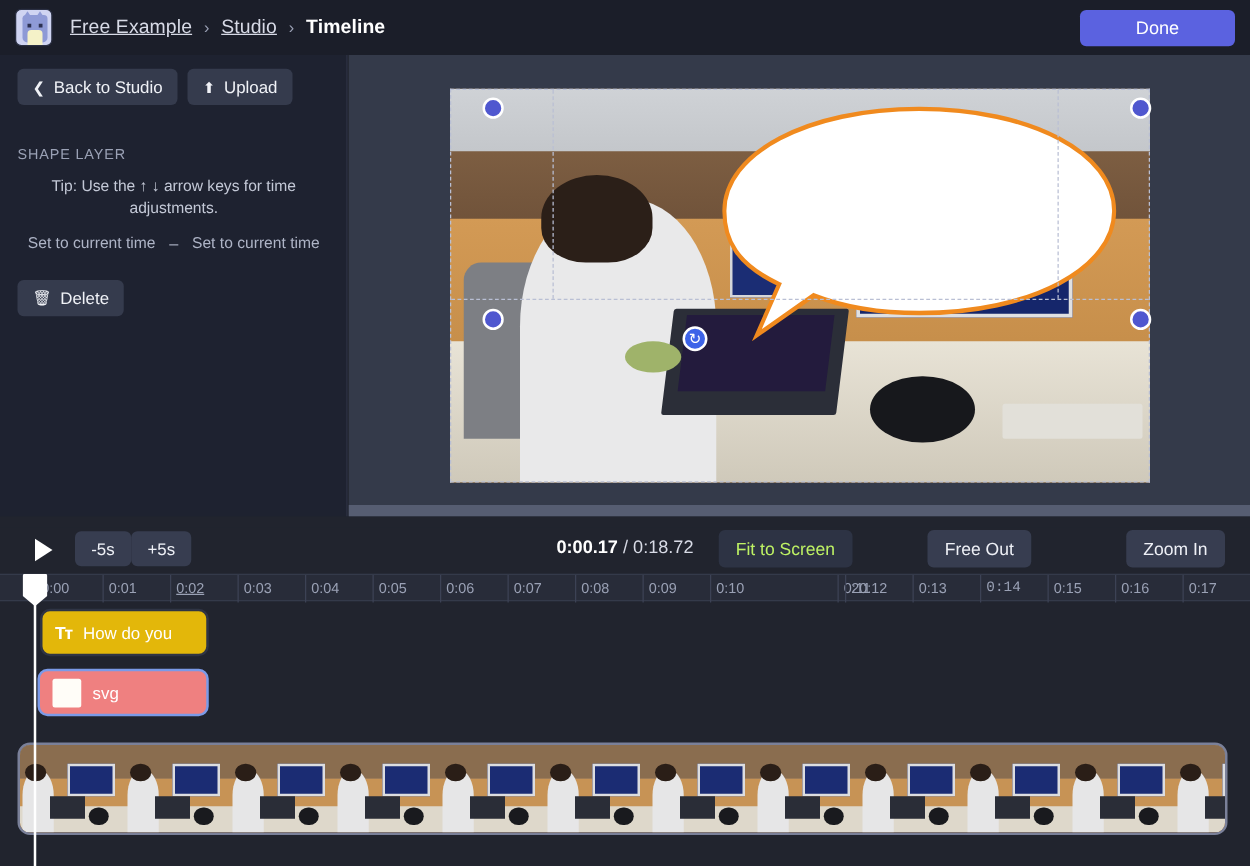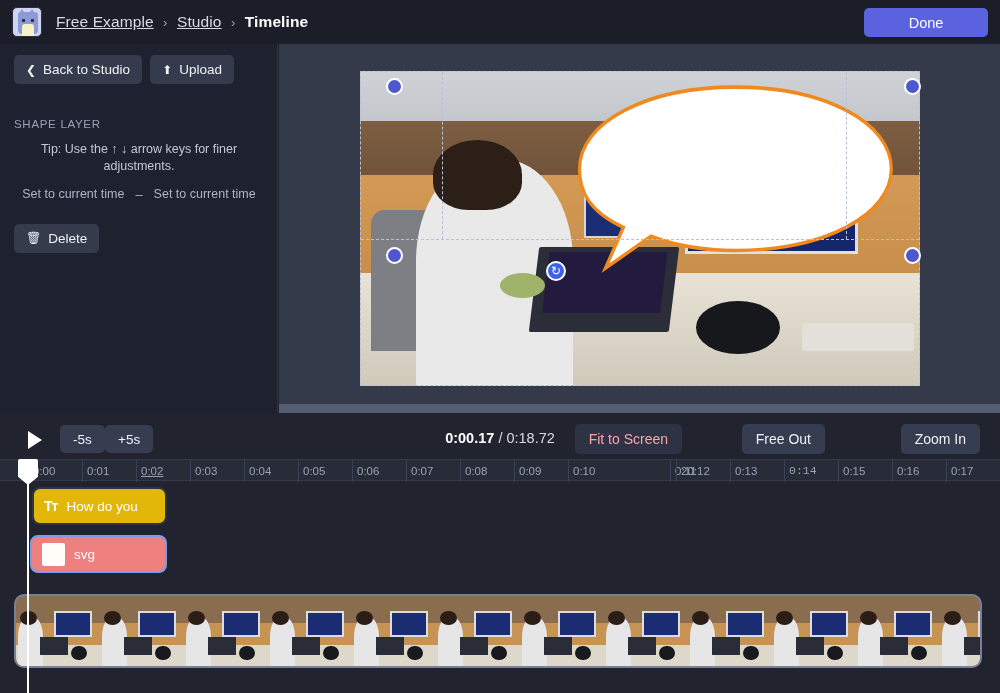--- a/index.html
+++ b/index.html
@@ -189,21 +189,21 @@
   .time-display {
     position: absolute; left: 0; top: 8px; width: 1000px; text-align: center;
     font-size: 14.5px; color: #d8dbe6;
   }
   .time-display b { color: #ffffff; }
   .zoom-btn {
     position: absolute; top: 2px; height: 30px; padding: 0 14px;
     background: #373d50; color: #eef0f6; border: none; border-radius: 5px;
     font-size: 14px; font-family: inherit; cursor: pointer;
   }
-  .zoom-btn.disabled { color: #fca5a5; background: #2d3344; cursor: default; }
+  .zoom-btn.disabled { color: #bef264; background: #2d3344; cursor: default; }
   .btn-fit { right: 318px; }
   .btn-zout { right: 175px; }
   .btn-zin { right: 20px; }
 
   .ruler {
     position: absolute; left: 0; top: 37px; width: 1000px; height: 22px;
     background: #282c39; border-top: 1px solid #343a4a; border-bottom: 1px solid #343a4a;
   }
   .tick {
     position: absolute; top: 0; height: 22px; border-left: 1px solid #3c4255;
@@ -285,21 +285,21 @@
       </button>
       <button class="btn-dark">
         <span class="gl">⬆</span>
         <span>Upload</span>
       </button>
     </div>
 
     <div class="section-label">SHAPE LAYER</div>
 
 
-    <div class="tip">Tip: Use the ↑ ↓ arrow keys for finer adjustments.</div>
+    <div class="tip">Tip: Use the ↑ ↓ arrow keys for time adjustments.</div>
 
     <div class="set-row">
       <span class="set-link">Set to current time</span>
       <span class="dash">–</span>
       <span class="set-link">Set to current time</span>
     </div>
 
     <button class="btn-dark delete-btn">
       <span class="gl">🗑</span>
       <span>Delete</span>

